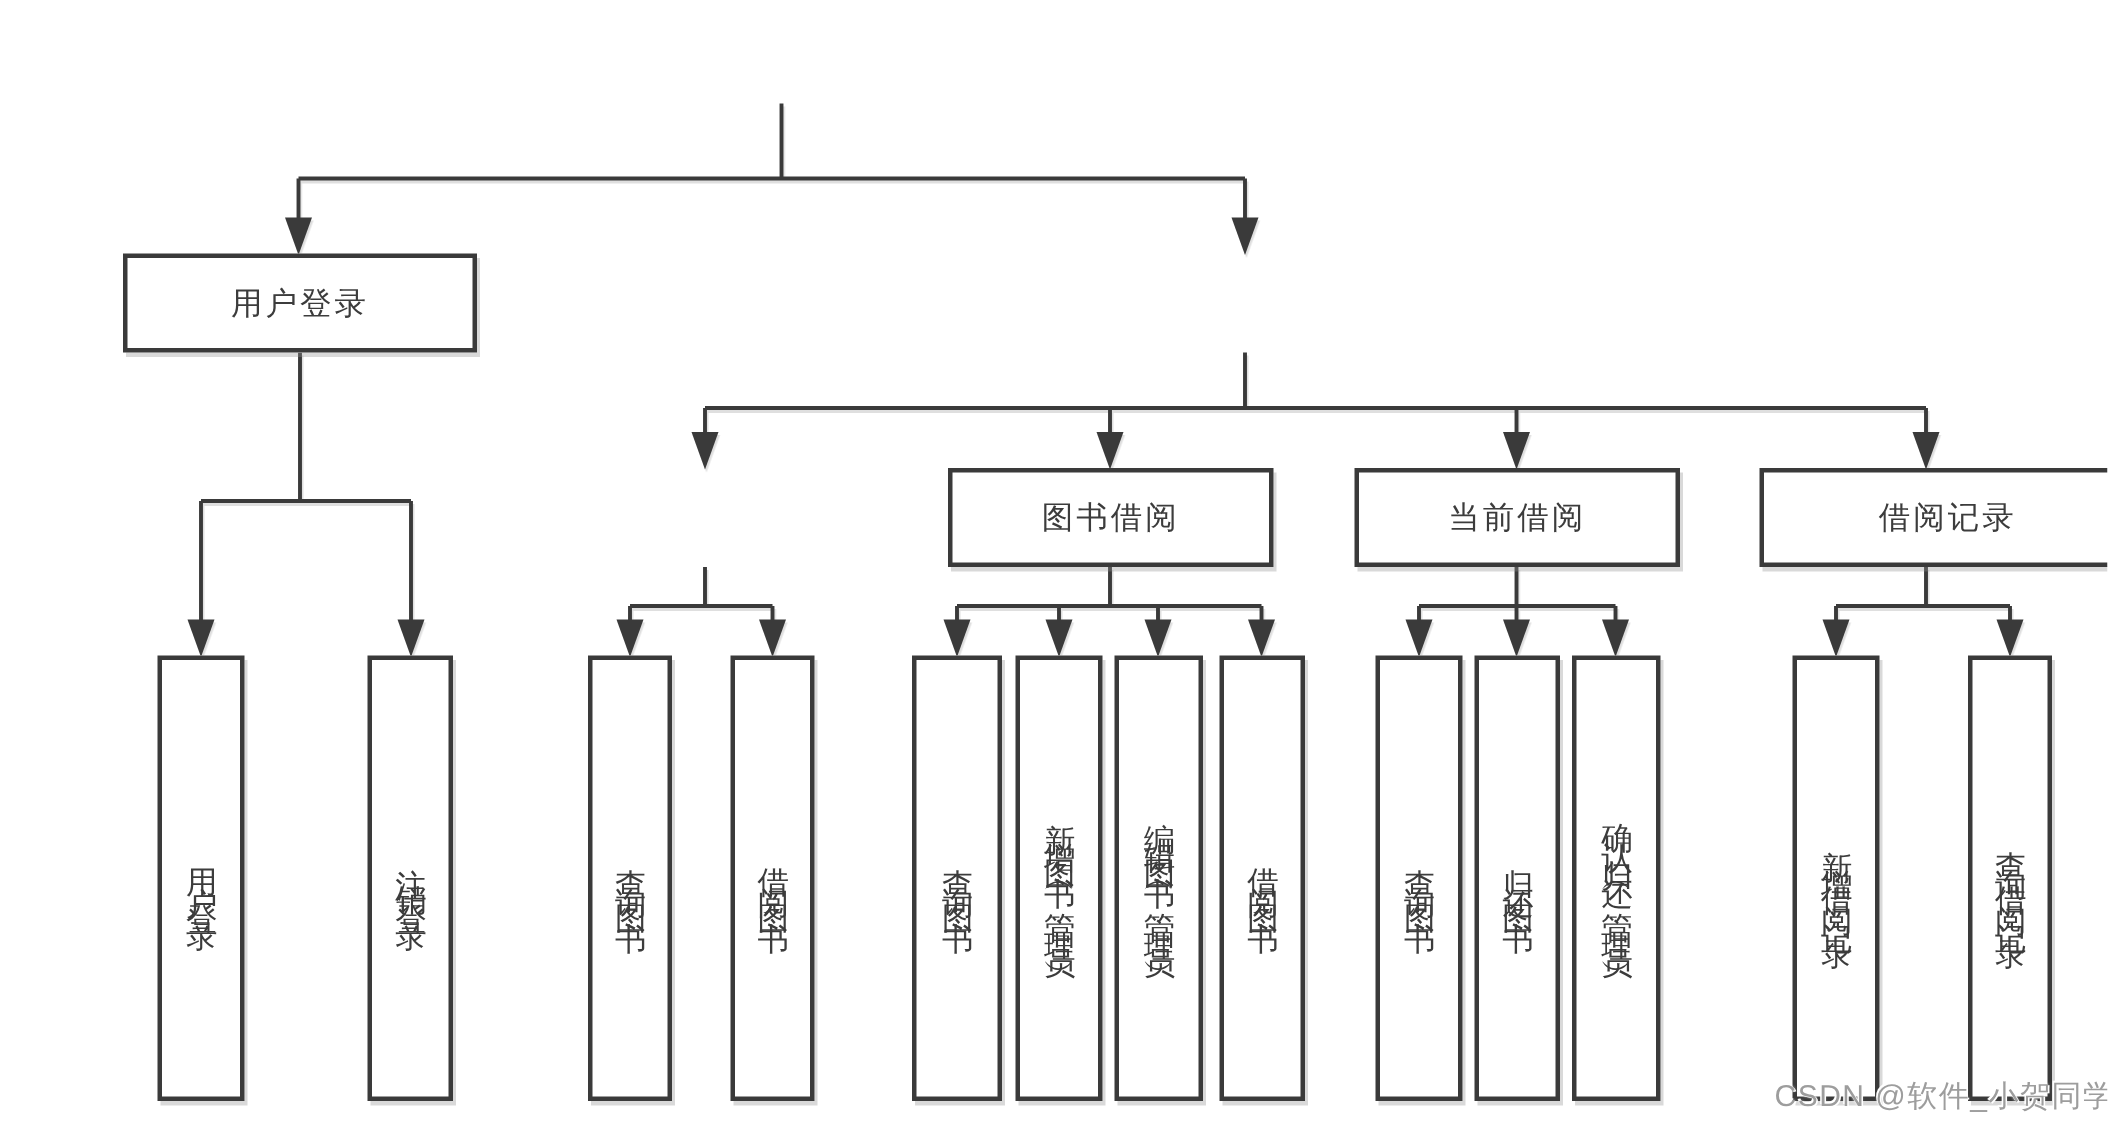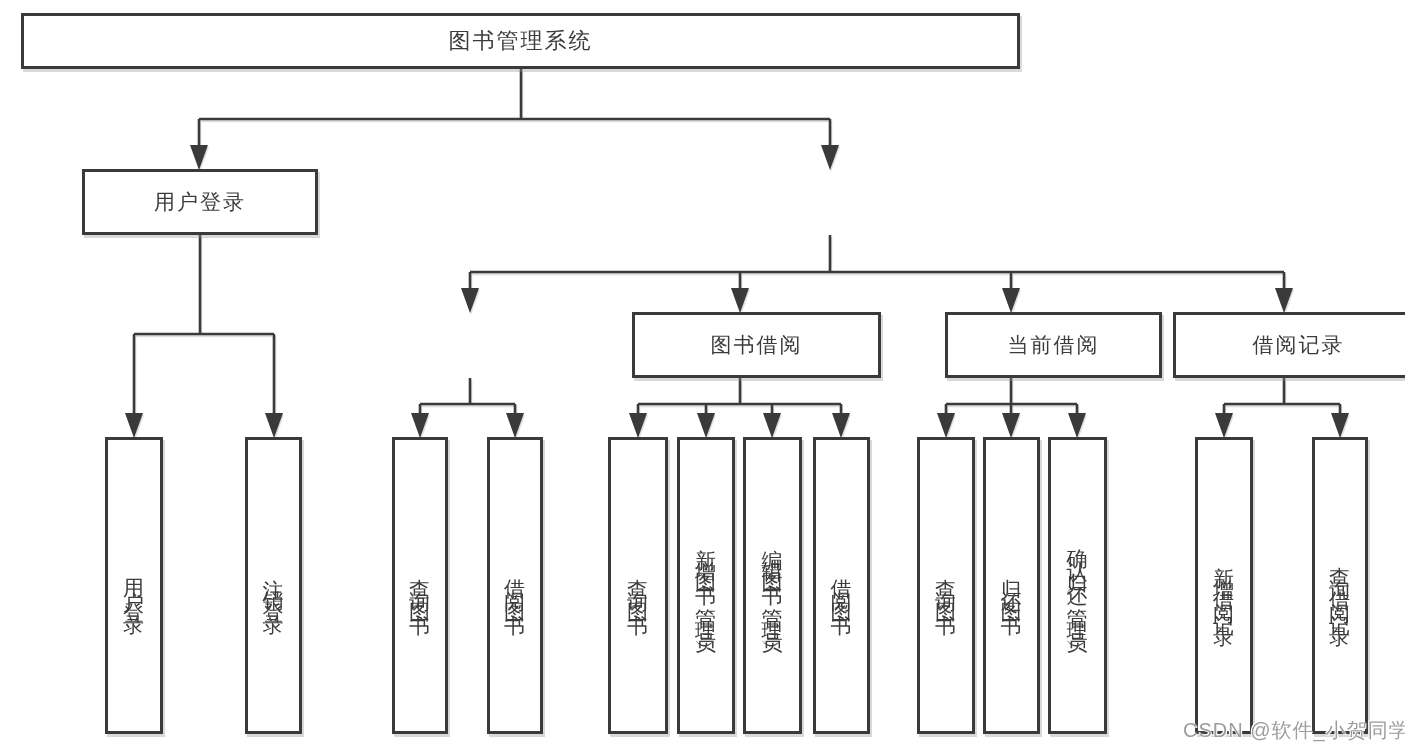--- a/index.html
+++ b/index.html
@@ -89,26 +89,25 @@
     <polygon class="ctri" points="832,413 850,413 841,438"></polygon>
 
     <polygon class="ctri" points="937,413 955,413 946,438"></polygon>
     <polygon class="ctri" points="1002,413 1020,413 1011,438"></polygon>
     <polygon class="ctri" points="1068,413 1086,413 1077,438"></polygon>
 
     <polygon class="ctri" points="1215,413 1233,413 1224,438"></polygon>
     <polygon class="ctri" points="1331,413 1349,413 1340,438"></polygon>
   </svg>
 
-  <div class="node hnode root-node" style="left:21px; top:13px; width:999px; height:56px;">图书管理系统</div>
 
   <div class="node hnode" style="left:82px; top:169px; width:236px; height:66px;">用户登录</div>
 
-  <div class="node hnode" style="left:632px; top:312px; width:249px; height:66px;">图书借阅</div>
-  <div class="node hnode" style="left:903px; top:312px; width:217px; height:66px;margin-left:42px;">当前借阅</div>
+  <div class="node hnode" style="left:632px; top:312px; width:217px; height:66px;">图书借阅</div>
+  <div class="node hnode" style="left:903px; top:312px; width:217px; height:66px;">当前借阅</div>
   <div class="node hnode" style="left:1173px; top:312px; width:251px; height:66px;">借阅记录</div>
 
   <div class="node vnode" style="left:105px; top:437px; width:58px; height:297px;">用户登录</div>
   <div class="node vnode" style="left:245px; top:437px; width:57px; height:297px;">注销登录</div>
 
   <div class="node vnode" style="left:392px; top:437px; width:56px; height:297px;">查询图书</div>
   <div class="node vnode" style="left:487px; top:437px; width:56px; height:297px;">借阅图书</div>
 
   <div class="node vnode" style="left:608px; top:437px; width:60px; height:297px;">查询图书</div>
   <div class="node vnode" style="left:677px; top:437px; width:58px; height:297px;">新增图书（管理员）</div>

